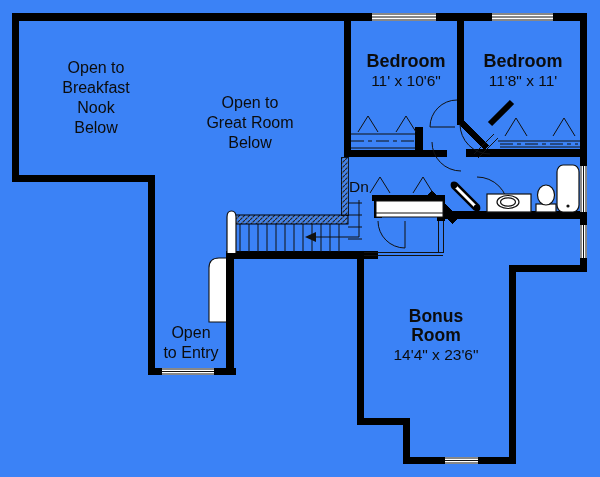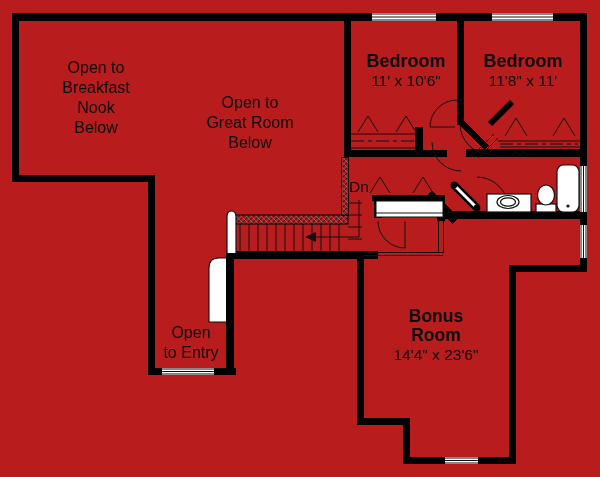--- a/index.html
+++ b/index.html
@@ -1,16 +1,16 @@
 <!DOCTYPE html>
 <html><head>
 <meta charset="utf-8">
 <style>
   html,body{margin:0;padding:0;background:#ffffff;}
-  .plan-wrap{width:600px;height:477px;background:#b91c1c;position:relative;overflow:hidden;}
+  .plan-wrap{width:600px;height:477px;background:#3b82f6;position:relative;overflow:hidden;}
   svg{display:block;}
   text{font-family:"Liberation Sans","DejaVu Sans",sans-serif;fill:#0c0c0c;}
   .room-open{font-size:16px;}
   .room-name{font-size:18px;font-weight:bold;}
   .room-dim{font-size:15.5px;}
   .bonus-name{font-size:17.5px;font-weight:bold;}
   .dn-label{font-size:15.5px;}
   .wall{fill:#000000;stroke:none;}
   .wline{stroke:#000000;fill:none;}
   .thin{stroke:#111111;stroke-width:1;fill:none;}

